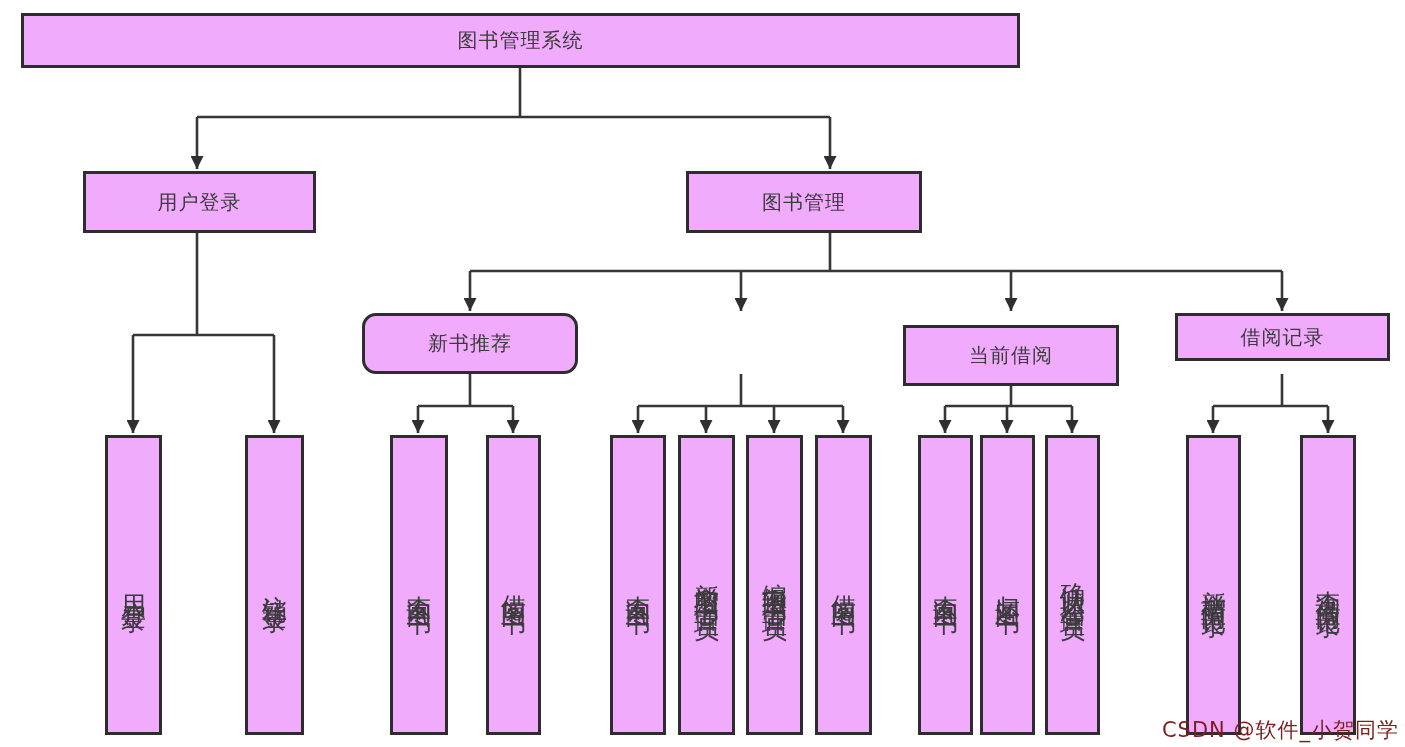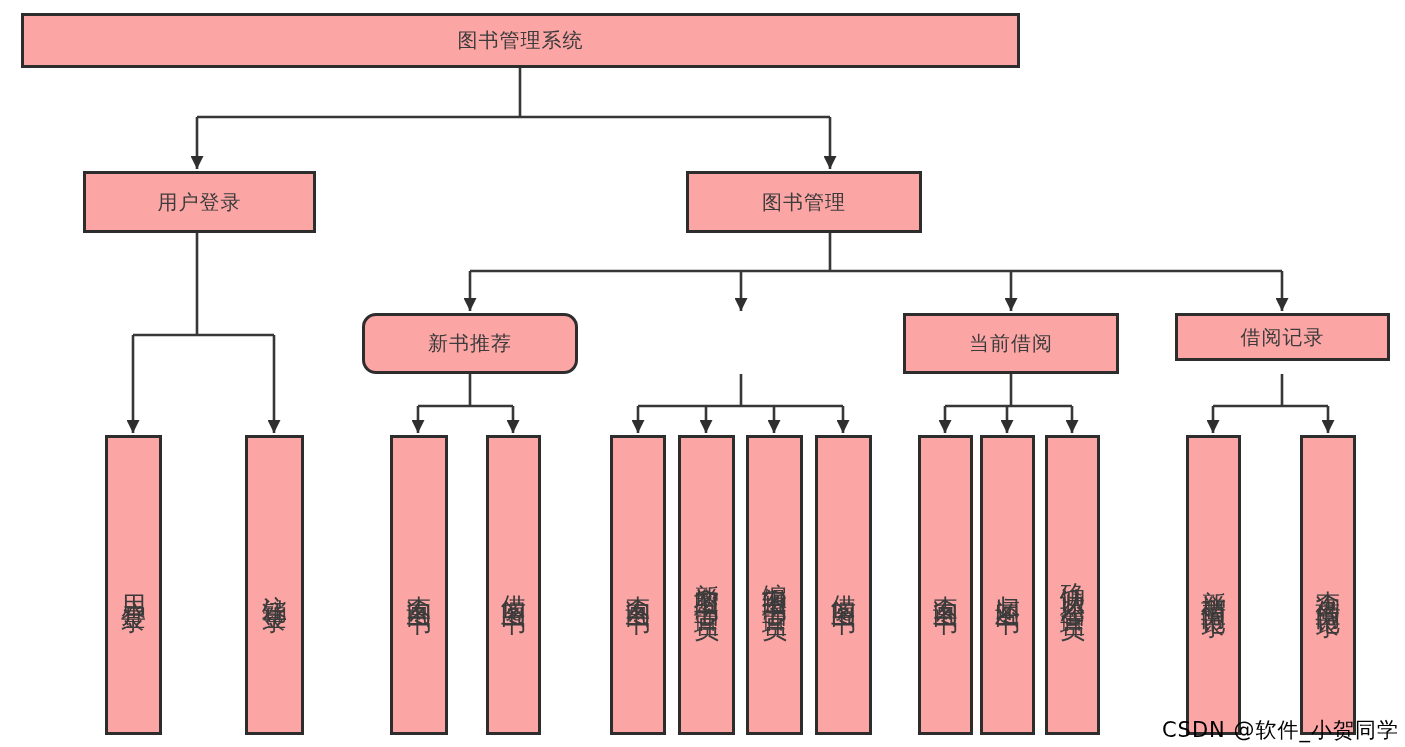--- a/index.html
+++ b/index.html
@@ -13,21 +13,21 @@
   .connectors{
     position:absolute;left:0;top:0;width:1405px;height:747px;
     z-index:1;pointer-events:none;
   }
   .connectors path{
     fill:none;stroke:#373737;stroke-width:2.6px;
   }
   .node{
     position:absolute;
     box-sizing:border-box;
-    background:#fca5a5;
+    background:#f0abfc;
     border:3px solid #2d2d2d;
     display:flex;align-items:center;justify-content:center;
     color:#3b3b3b;
     z-index:2;
   }
   .h-node{
     font-size:20px;
     letter-spacing:1px;
     white-space:nowrap;
   }
@@ -36,21 +36,21 @@
     writing-mode:vertical-rl;
     text-orientation:mixed;
     font-size:25px;
     line-height:1;
     letter-spacing:5px;
   }
   .watermark{
     position:absolute;
     right:6px;bottom:3px;
     font-size:21px;
-    color:#000000;
+    color:#7f1d1d;
     letter-spacing:1px;
     z-index:3;
     white-space:nowrap;
   }
 </style>
 </head>
 <body>
 
 <div class="canvas">
 
@@ -94,21 +94,21 @@
     <path marker-end="url(#arrow)" d="M1213,406 V433"></path>
     <path marker-end="url(#arrow)" d="M1328,406 V433"></path>
   </svg>
 
   <div class="node h-node" style="left:21px;top:13px;width:999px;height:55px;">图书管理系统</div>
 
   <div class="node h-node" style="left:83px;top:171px;width:233px;height:62px;">用户登录</div>
   <div class="node h-node" style="left:686px;top:171px;width:236px;height:62px;">图书管理</div>
 
   <div class="node h-node" style="left:362px;top:313px;width:216px;height:61px;border-radius:14px;">新书推荐</div>
-  <div class="node h-node" style="left:903px;top:313px;width:216px;height:61px;">当前借阅</div>
+  <div class="node h-node" style="left:903px;top:325px;width:216px;height:61px;">当前借阅</div>
   <div class="node h-node" style="left:1175px;top:313px;width:215px;height:48px;">借阅记录</div>
 
   <div class="node leaf" style="left:105px;width:57px;">用户登录</div>
   <div class="node leaf" style="left:245px;width:59px;">注销登录</div>
 
   <div class="node leaf" style="left:390px;width:58px;">查询图书</div>
   <div class="node leaf" style="left:486px;width:55px;">借阅图书</div>
 
   <div class="node leaf" style="left:610px;width:56px;">查询图书</div>
   <div class="node leaf" style="left:678px;width:57px;">新增图书（管理员）</div>

